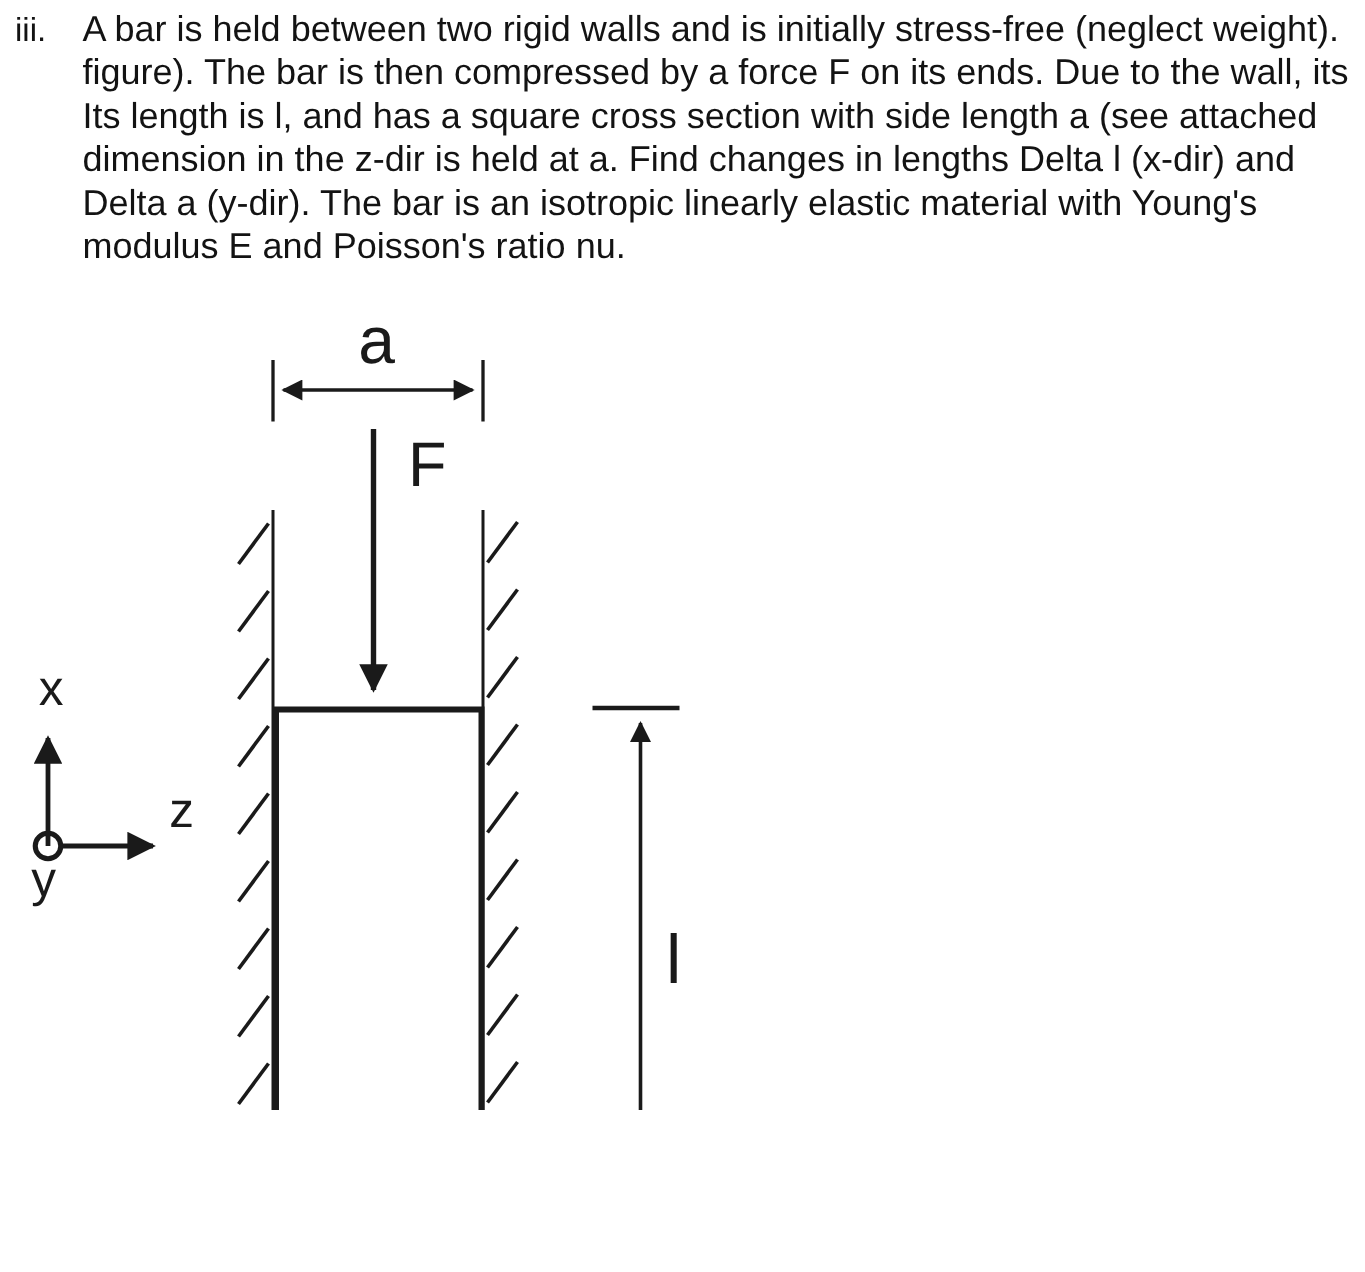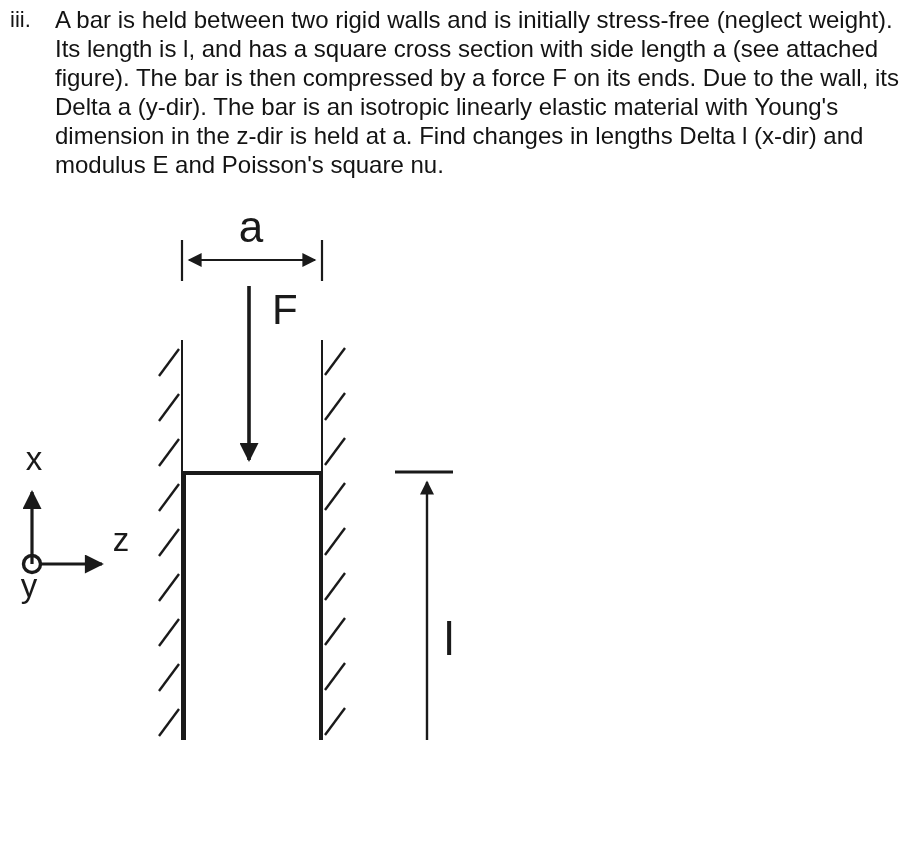--- a/index.html
+++ b/index.html
@@ -32,25 +32,25 @@
 </style>
 </head>
 <body>
 
 <div class="page">
 
   <div class="problem">
     <div class="marker">iii.</div>
     <div class="lines">
       <div>A bar is held between two rigid walls and is initially stress-free (neglect weight).</div>
+      <div>figure). The bar is then compressed by a force F on its ends. Due to the wall, its</div>
       <div>Its length is l, and has a square cross section with side length a (see attached</div>
-      <div>figure). The bar is then compressed by a force F on its ends. Due to the wall, its</div>
+      <div>dimension in the z-dir is held at a. Find changes in lengths Delta l (x-dir) and</div>
       <div>Delta a (y-dir). The bar is an isotropic linearly elastic material with Young's</div>
-      <div>dimension in the z-dir is held at a. Find changes in lengths Delta l (x-dir) and</div>
-      <div>modulus E and Poisson's square nu.</div>
+      <div>modulus E and Poisson's ratio nu.</div>
     </div>
   </div>
 
   <svg class="fig" width="910" height="848" viewBox="0 0 910 848" xmlns="http://www.w3.org/2000/svg">
     <defs>
       <marker id="ah" markerUnits="userSpaceOnUse" markerWidth="18" markerHeight="14" viewBox="0 0 10 10" refX="9" refY="5" orient="auto-start-reverse">
         <path d="M0,0 L10,5 L0,10 Z" fill="#1a1a1a"></path>
       </marker>
       <marker id="ahBig" markerUnits="userSpaceOnUse" markerWidth="26" markerHeight="19" viewBox="0 0 10 10" refX="9" refY="5" orient="auto-start-reverse">
         <path d="M0,0 L10,5 L0,10 Z" fill="#1a1a1a"></path>

